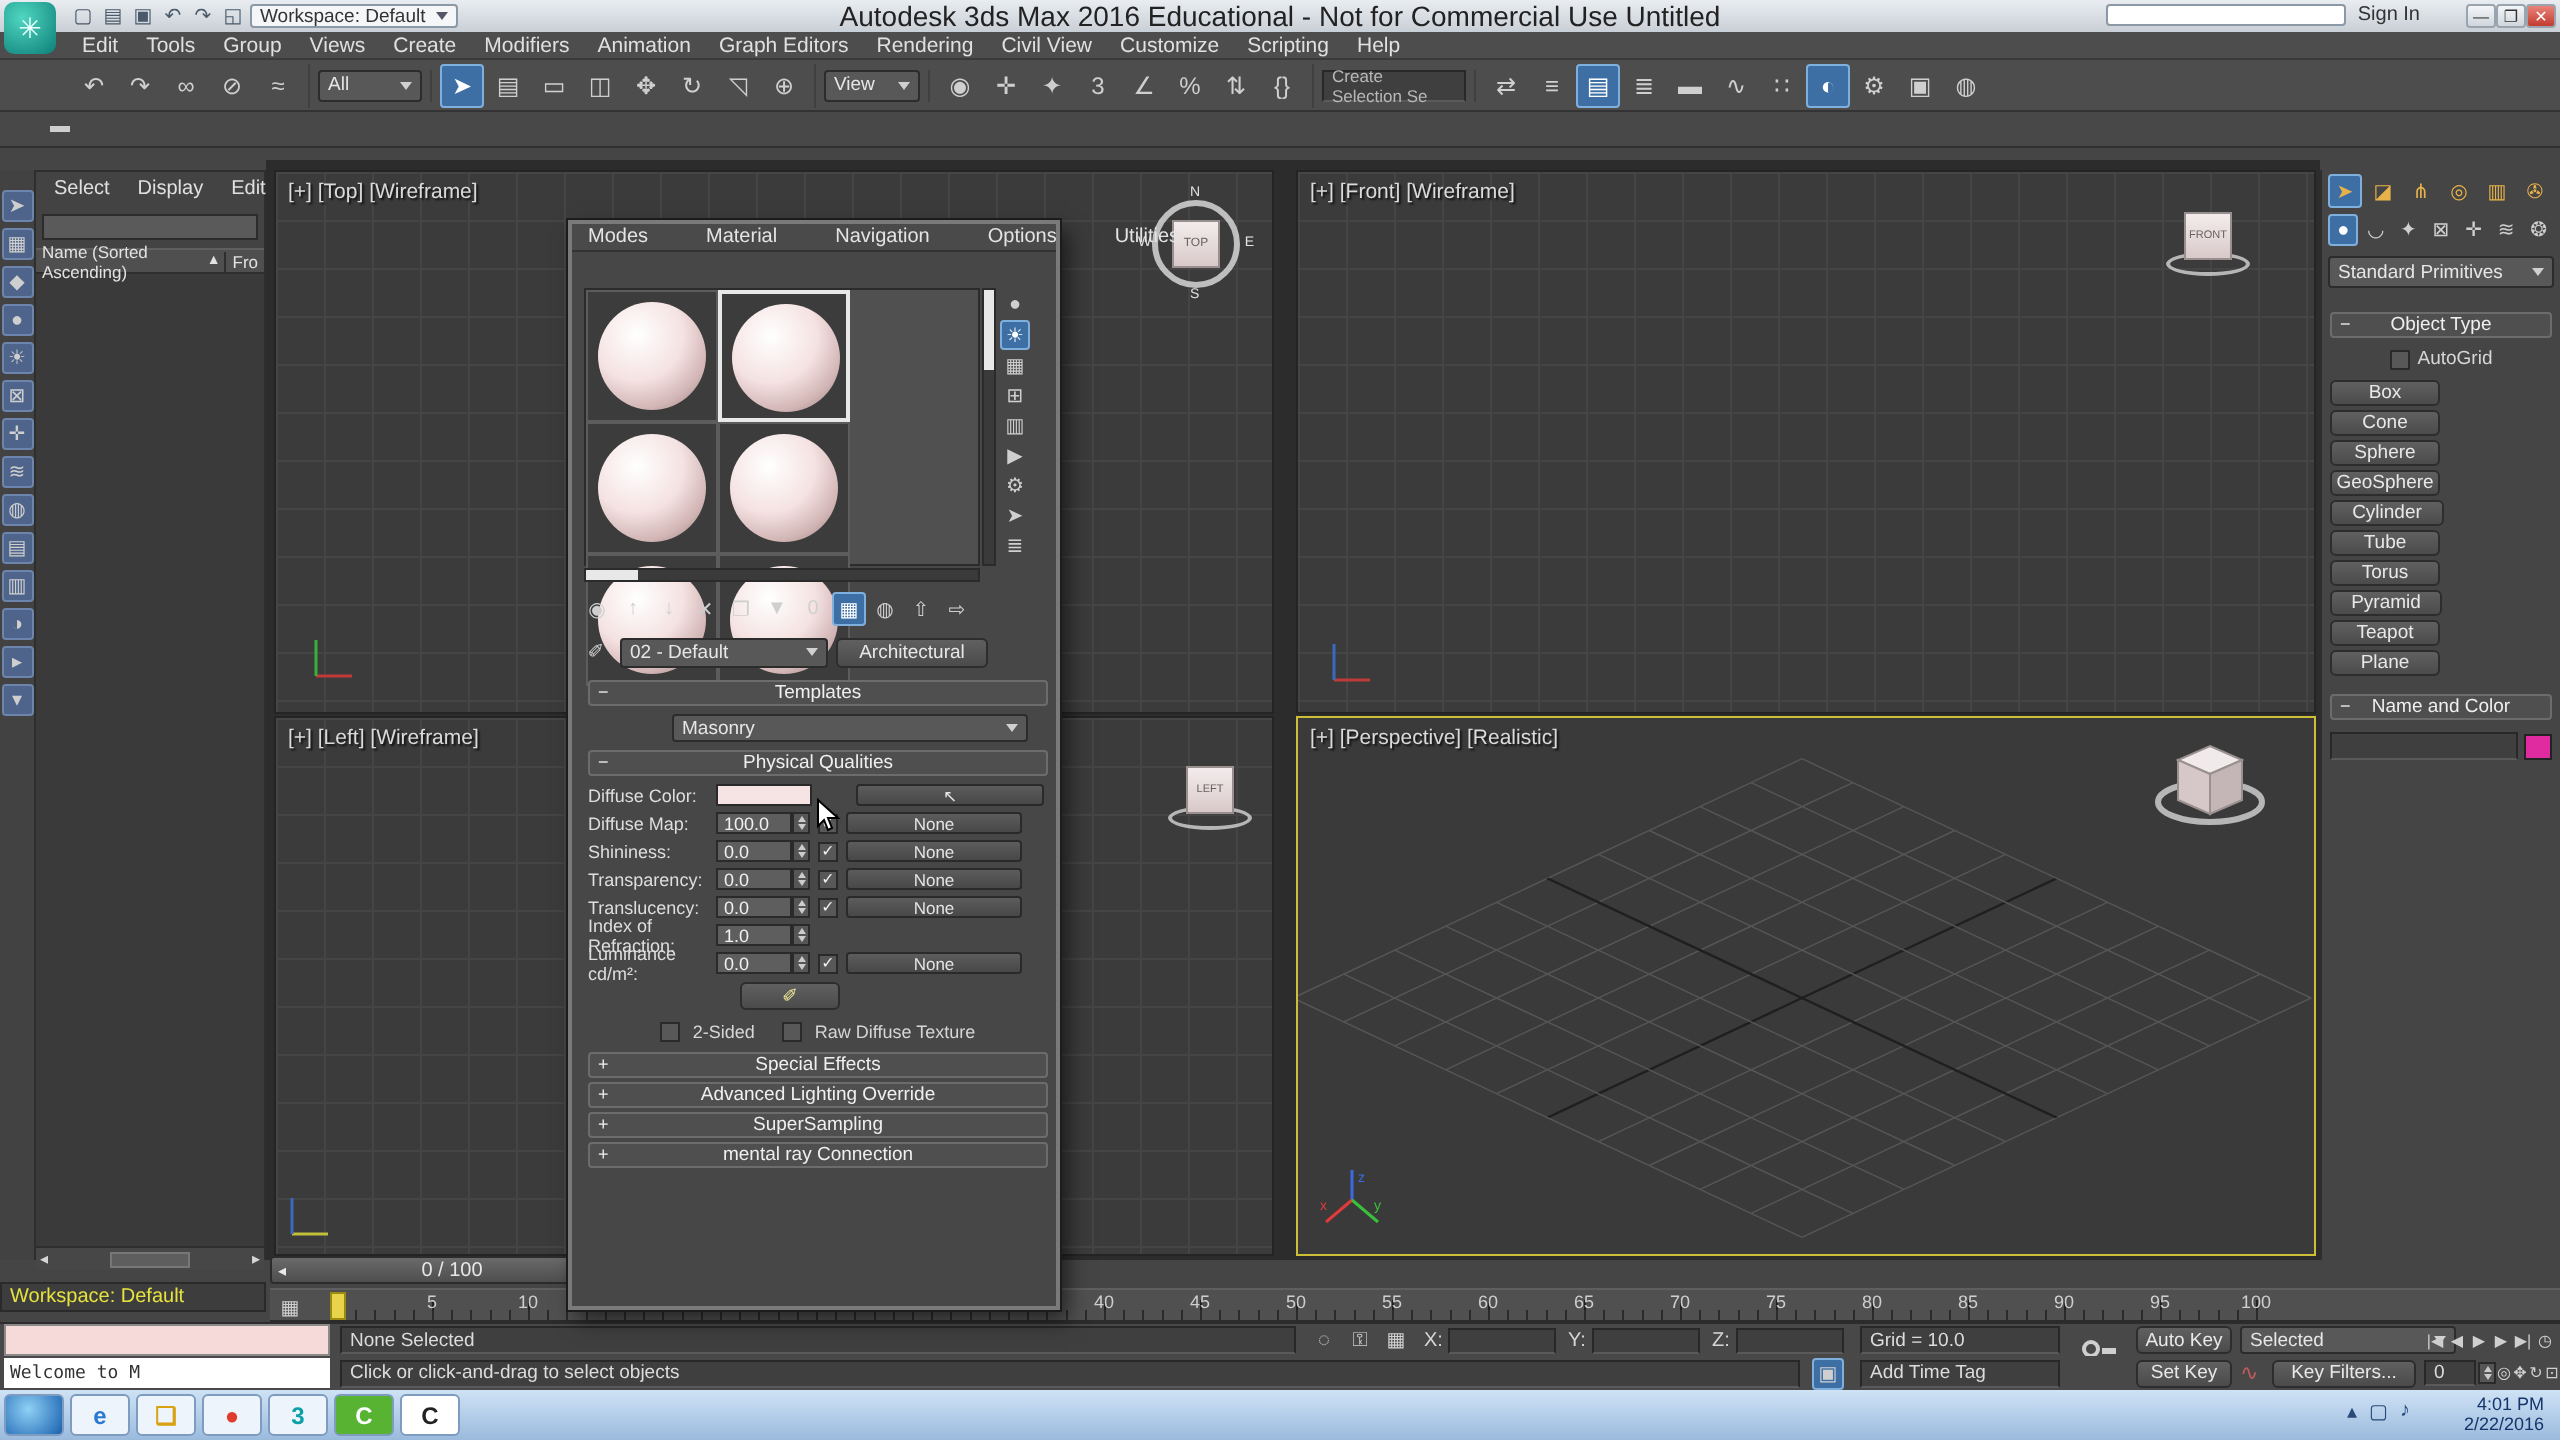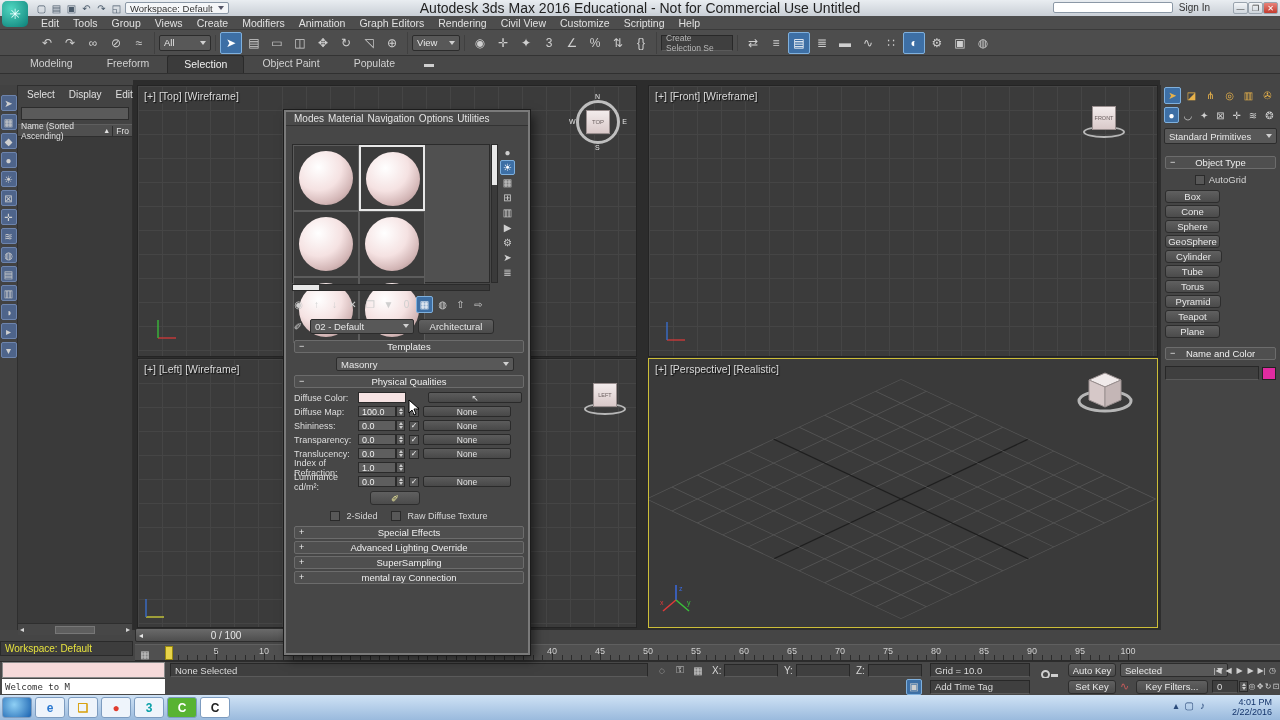--- a/index.html
+++ b/index.html
@@ -79,21 +79,21 @@
 #taskbar{left:0;top:695px;width:1280px;height:25px;background:linear-gradient(#cfe2f5,#9abadd);display:flex;align-items:center;padding-left:2px;gap:3px}
 .tapp{width:30px;height:21px;border:1px solid #7d9cc0;border-radius:3px;display:flex;align-items:center;justify-content:center;font-size:12px;font-weight:bold;background:#eef4fb}
 #clock{position:absolute;right:8px;top:697px;text-align:right;color:#15356b;font-size:9px;line-height:10px}
 #tray{position:absolute;right:75px;top:700px;display:flex;gap:6px;color:#2a4a7a;font-size:10px}
 
 #medlg{left:284px;top:110px;width:246px;height:545px;background:#474747;border:2px solid #7a7a7a;outline:1px solid #1c1c1c;box-shadow:4px 5px 10px rgba(0,0,0,.55);z-index:10}
 #me-title{height:16px;background:linear-gradient(#757575,#484848);display:flex;align-items:center;padding:0 3px;color:#f2f2f2;font-size:10px}
 #me-ticon{width:10px;height:10px;border-radius:2px;background:radial-gradient(circle at 35% 30%,#4fd6c0,#0c7f78);margin-right:4px}
 .mebtn{width:15px;height:11px;margin-left:2px;background:linear-gradient(#9a9a9a,#666);border:1px solid #333;border-radius:2px;color:#eee;font-size:7px;display:inline-flex;align-items:center;justify-content:center}
 .mebtn.close{background:linear-gradient(#d86a5e,#b03226);color:#fff}
-#me-menus{height:14px;display:flex;gap:4px;padding-left:8px;align-items:center;background:#4a4a4a;border-bottom:1px solid #333}
+#me-menus{height:14px;display:flex;gap:29px;padding-left:8px;align-items:center;background:#4a4a4a;border-bottom:1px solid #333}
 #me-samples{position:absolute;left:6px;top:32px;width:198px;height:139px;background:#505050;border:1px solid #2b2b2b;display:flex;flex-wrap:wrap}
 .slot{width:66px;height:66px;background:#3c3c3c;border:1px solid #5c5c5c;position:relative}
 .slot.on{border:2px solid #e8e8e8}
 .sphere{position:absolute;left:5px;top:5px;width:54px;height:54px;border-radius:50%;background:radial-gradient(circle at 36% 30%,#ffffff,#f5e2e2 45%,#d3b6b6 72%,#8f7676 100%)}
 #me-vscroll{position:absolute;left:205px;top:32px;width:7px;height:139px;background:#3a3a3a;border:1px solid #2b2b2b}
 #me-vthumb{position:absolute;left:0;top:0;width:5px;height:40px;background:#e8e8e8}
 #me-hscroll{position:absolute;left:6px;top:172px;width:198px;height:7px;background:#3a3a3a;border:1px solid #2b2b2b}
 #me-hthumb{position:absolute;left:0;top:0;width:26px;height:5px;background:#e8e8e8}
 #me-side{position:absolute;left:214px;top:33px;display:flex;flex-direction:column;gap:0}
 #me-tools{position:absolute;left:4px;top:184px;display:flex;gap:1px;align-items:center}
@@ -204,27 +204,20 @@
       <span class="ib">∿</span>
       <span class="ib">∷</span>
       <span class="ib on">◐</span>
       <span class="ib">⚙</span>
       <span class="ib">▣</span>
       <span class="ib">◍</span>
     </div>
 </div>
 
 <div class="abs" id="ribbon">
-  <div style="display:flex;gap:2px">
-      <span class="rtab">Modeling</span>
-      <span class="rtab">Freeform</span>
-      <span class="rtab on">Selection</span>
-      <span class="rtab">Object Paint</span>
-      <span class="rtab">Populate</span>
-    </div>
   <span class="ib s" style="margin-left:8px;margin-bottom:2px">▬</span>
 </div>
 
 <div class="abs" id="xstrip">
   <div style="display:flex;flex-direction:column;gap:3px">
       <span class="ib s" style="background:#4e648a;border:1px solid #6d84ad">➤</span>
       <span class="ib s" style="background:#4e648a;border:1px solid #6d84ad">▦</span>
       <span class="ib s" style="background:#4e648a;border:1px solid #6d84ad">◆</span>
       <span class="ib s" style="background:#4e648a;border:1px solid #6d84ad">●</span>
       <span class="ib s" style="background:#4e648a;border:1px solid #6d84ad">☀</span>
@@ -463,20 +456,21 @@
   <div style="position:absolute;left:1212px;display:flex">
       <span class="ib s" style="font-size:8px;width:11px">|◀</span>
       <span class="ib s" style="font-size:8px;width:11px">◀</span>
       <span class="ib s" style="font-size:8px;width:11px">▶</span>
       <span class="ib s" style="font-size:8px;width:11px">▶</span>
       <span class="ib s" style="font-size:8px;width:11px">▶|</span>
       <span class="ib s" style="font-size:8px;width:11px">◷</span>
     </div>
 </div>
 <div class="abs" id="status2">
+  <div class="fld" style="position:absolute;left:170px;width:730px;height:14px">Click or click-and-drag to select objects</div>
   <span class="ib s" style="position:absolute;left:906px;background:#3d6fa5;border-color:#7fb0dd">▣</span>
   <div class="fld" style="position:absolute;left:930px;width:100px;height:14px">Add Time Tag</div>
   <span class="btn" style="position:absolute;left:1068px;width:48px;height:14px">Set Key</span>
   <span style="position:absolute;left:1120px;color:#c05a5a;font-size:11px">∿</span>
   <span class="btn" style="position:absolute;left:1136px;width:72px;height:14px">Key Filters...</span>
   <div style="position:absolute;left:1212px;display:flex;align-items:center;gap:1px">
     <span class="fld" style="width:26px;height:13px">0</span>
     <span class="spin">
         <i class="u"></i>
         <i class="d"></i>

